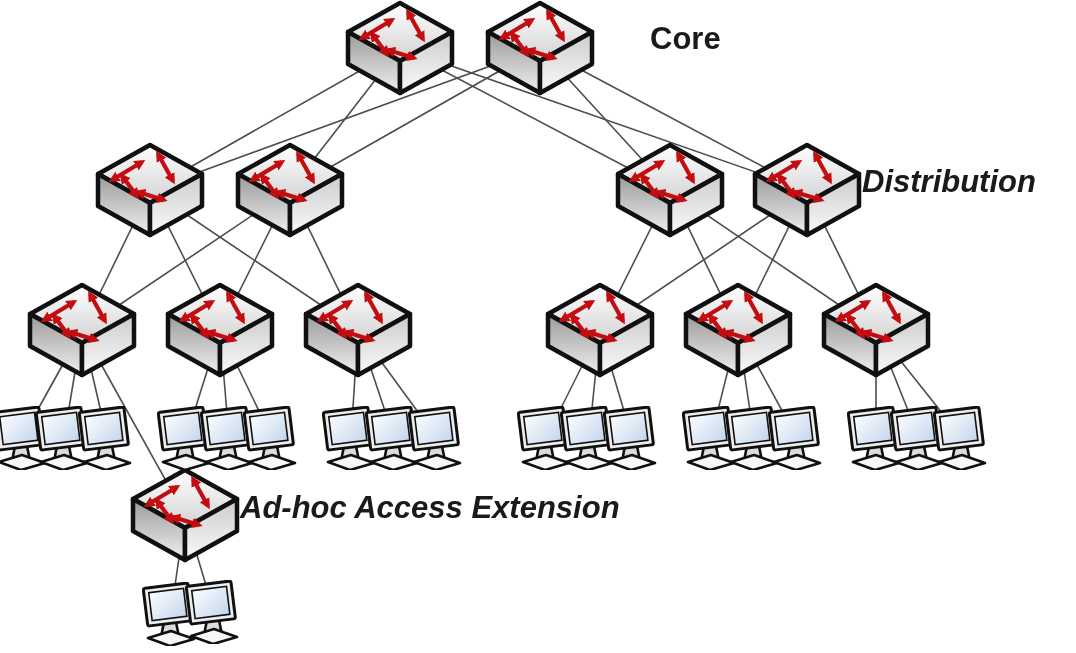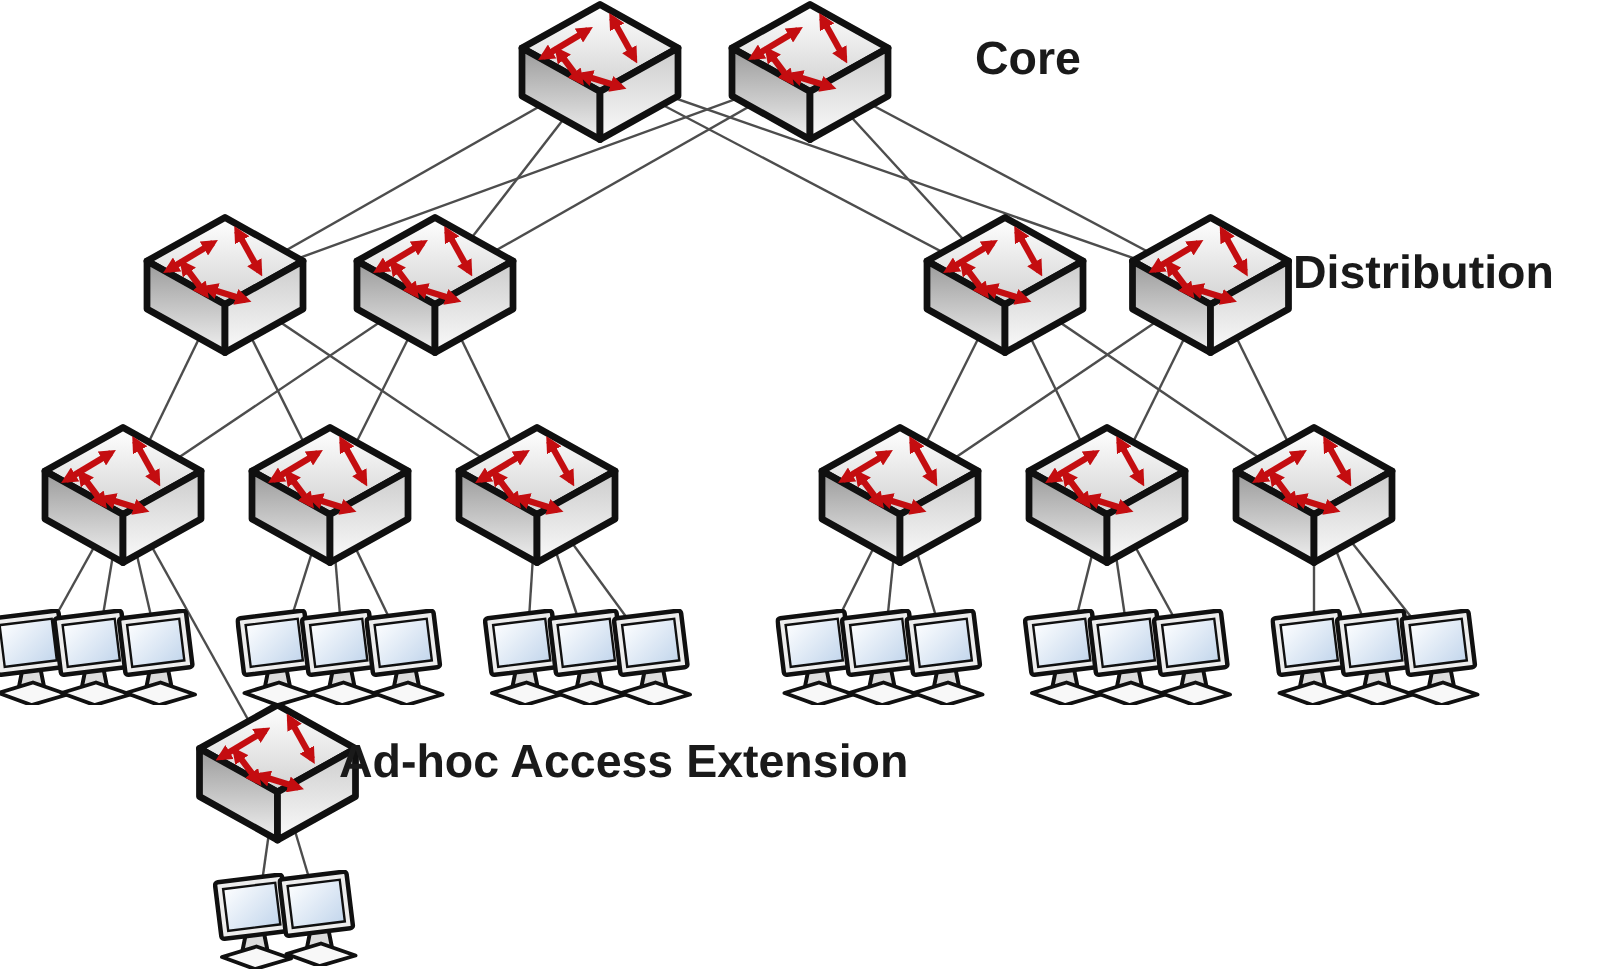--- a/index.html
+++ b/index.html
@@ -78,22 +78,22 @@
       <line x1="738" y1="330" x2="754" y2="438" stroke="#4d4d4d" stroke-width="1.6"></line>
       <line x1="738" y1="330" x2="797" y2="438" stroke="#4d4d4d" stroke-width="1.6"></line>
       <line x1="876" y1="330" x2="876" y2="438" stroke="#4d4d4d" stroke-width="1.6"></line>
       <line x1="876" y1="330" x2="919" y2="438" stroke="#4d4d4d" stroke-width="1.6"></line>
       <line x1="876" y1="330" x2="962" y2="438" stroke="#4d4d4d" stroke-width="1.6"></line>
       <line x1="185" y1="515" x2="171" y2="614" stroke="#4d4d4d" stroke-width="1.6"></line>
       <line x1="185" y1="515" x2="214" y2="612" stroke="#4d4d4d" stroke-width="1.6"></line>
     </svg>
 
   <div class="layer-label" style="left: 650px; top: 22px;">Core</div>
-  <div class="layer-label" style="left: 862px; top: 165px;">Distribution</div>
-  <div class="layer-label" style="left: 226px; top: 491px;">Ad-hoc Access Extension</div>
+  <div class="layer-label" style="left: 862px; top: 165px; font-style: italic;">Distribution</div>
+  <div class="layer-label" style="left: 240px; top: 491px; font-style: italic;">Ad-hoc Access Extension</div>
 
 <div class="node switch" style="left: 344px; top: -2px;">
       <svg viewBox="-56 -50 112 100" width="112" height="100">
         <polygon points="0,-45 52,-16 0,13 -52,-16" fill="url(#gTop)" stroke="#101010" stroke-width="4.5" stroke-linejoin="round"></polygon>
         <polygon points="-52,-16 0,13 0,45 -52,16" fill="url(#gLeft)" stroke="#101010" stroke-width="4.5" stroke-linejoin="round"></polygon>
         <polygon points="52,-16 0,13 0,45 52,16" fill="url(#gRight)" stroke="#101010" stroke-width="4.5" stroke-linejoin="round"></polygon>
         <g stroke="#c40d10" stroke-width="4.2" stroke-linecap="butt">
           <line x1="-38" y1="-10" x2="-8" y2="-28" marker-start="url(#ah)" marker-end="url(#ah)"></line>
           <line x1="8" y1="-36" x2="23" y2="-9" marker-start="url(#ah)" marker-end="url(#ah)"></line>
           <line x1="-28" y1="-14" x2="-13" y2="6" marker-start="url(#ah)" marker-end="url(#ah)"></line>

